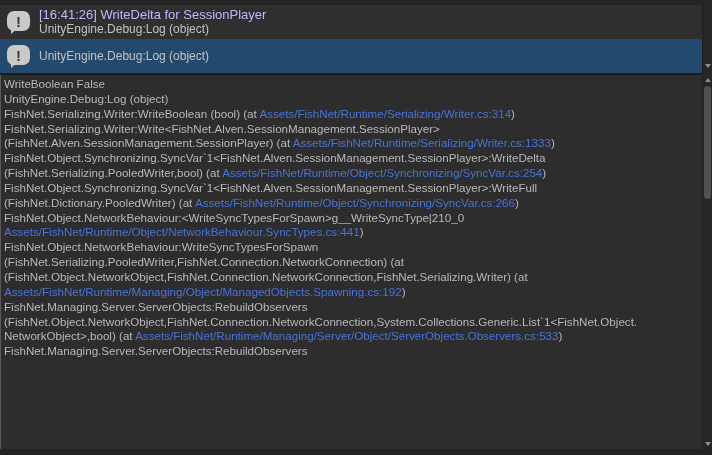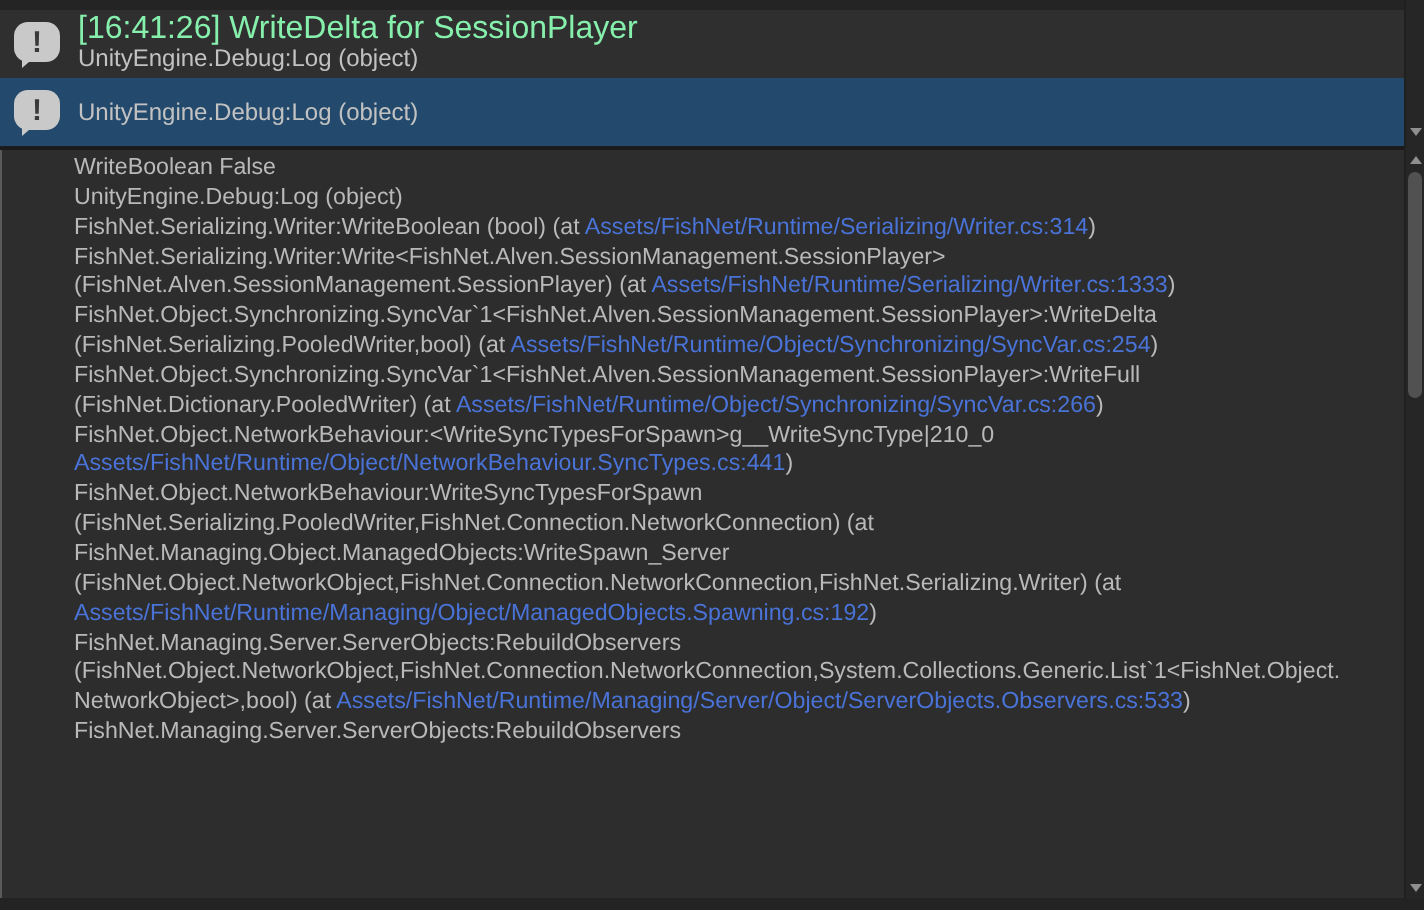--- a/index.html
+++ b/index.html
@@ -47,41 +47,40 @@
     border-left: 7px solid #c9c9c9;
     border-bottom: 6px solid transparent;
   }
   .log-icon .mark {
     position: absolute; top: 1px; left: 0; width: 23px; height: 19px;
     color: #3a3a3a; font-weight: bold; font-size: 15px;
     text-align: center; line-height: 19px;
     font-family: "Liberation Sans", sans-serif;
   }
   .log-text { overflow: hidden; white-space: nowrap; }
-  .log-line1 { font-size: 16px; color: #86efac; line-height: 15px; }
+  .log-line1 { font-size: 13px; color: #c4b5fd; line-height: 15px; }
   .log-line2 { font-size: 12px; color: #c2c2c2; line-height: 15px; }
   
   .pane-divider {
     position: absolute; top: 73px; left: 0; right: 0; height: 2px;
     background: #1b1b1b;
   }
   
   .detail-pane {
     position: absolute; top: 75px; left: 0; right: 10px; bottom: 6px;
     background: #2d2d2d;
     border-left: 1px solid #5a5a5a;
     padding: 2px 0 0 3px;
     overflow: hidden;
   }
   .detail-line {
     font-size: 11.6px;
     line-height: 14.85px;
     color: #b9b9b9;
     white-space: pre;
-    margin-left: 33px;
   }
   .detail-line .lnk {
     color: #4a73d8;
     cursor: pointer;
   }
   
   .scroll-track {
     position: absolute; top: 0; right: 0; width: 10px; bottom: 6px;
     background: #262626;
     border-left: 1px solid #202020;
@@ -153,21 +152,20 @@
       <div class="detail-line"><span>FishNet.Serializing.Writer:Write&lt;FishNet.Alven.SessionManagement.SessionPlayer&gt;</span></div>
       <div class="detail-line"><span>(FishNet.Alven.SessionManagement.SessionPlayer) (at </span><span class="lnk">Assets/FishNet/Runtime/Serializing/Writer.cs:1333</span><span>)</span></div>
       <div class="detail-line"><span>FishNet.Object.Synchronizing.SyncVar`1&lt;FishNet.Alven.SessionManagement.SessionPlayer&gt;:WriteDelta</span></div>
       <div class="detail-line"><span>(FishNet.Serializing.PooledWriter,bool) (at </span><span class="lnk">Assets/FishNet/Runtime/Object/Synchronizing/SyncVar.cs:254</span><span>)</span></div>
       <div class="detail-line"><span>FishNet.Object.Synchronizing.SyncVar`1&lt;FishNet.Alven.SessionManagement.SessionPlayer&gt;:WriteFull</span></div>
       <div class="detail-line"><span>(FishNet.Dictionary.PooledWriter) (at </span><span class="lnk">Assets/FishNet/Runtime/Object/Synchronizing/SyncVar.cs:266</span><span>)</span></div>
       <div class="detail-line"><span>FishNet.Object.NetworkBehaviour:&lt;WriteSyncTypesForSpawn&gt;g__WriteSyncType|210_0</span></div>
       <div class="detail-line"><span class="lnk">Assets/FishNet/Runtime/Object/NetworkBehaviour.SyncTypes.cs:441</span><span>)</span></div>
       <div class="detail-line"><span>FishNet.Object.NetworkBehaviour:WriteSyncTypesForSpawn</span></div>
       <div class="detail-line"><span>(FishNet.Serializing.PooledWriter,FishNet.Connection.NetworkConnection) (at</span></div>
-      <div class="detail-line"><span>FishNet.Managing.Object.ManagedObjects:WriteSpawn_Server</span></div>
       <div class="detail-line"><span>(FishNet.Object.NetworkObject,FishNet.Connection.NetworkConnection,FishNet.Serializing.Writer) (at</span></div>
       <div class="detail-line"><span class="lnk">Assets/FishNet/Runtime/Managing/Object/ManagedObjects.Spawning.cs:192</span><span>)</span></div>
       <div class="detail-line"><span>FishNet.Managing.Server.ServerObjects:RebuildObservers</span></div>
       <div class="detail-line"><span>(FishNet.Object.NetworkObject,FishNet.Connection.NetworkConnection,System.Collections.Generic.List`1&lt;FishNet.Object.</span></div>
       <div class="detail-line"><span>NetworkObject&gt;,bool) (at </span><span class="lnk">Assets/FishNet/Runtime/Managing/Server/Object/ServerObjects.Observers.cs:533</span><span>)</span></div>
       <div class="detail-line"><span>FishNet.Managing.Server.ServerObjects:RebuildObservers</span></div>
     </div>
 
   <div class="scroll-track">
     <div class="scroll-arrow arrow-down list-scroll-down"></div>

